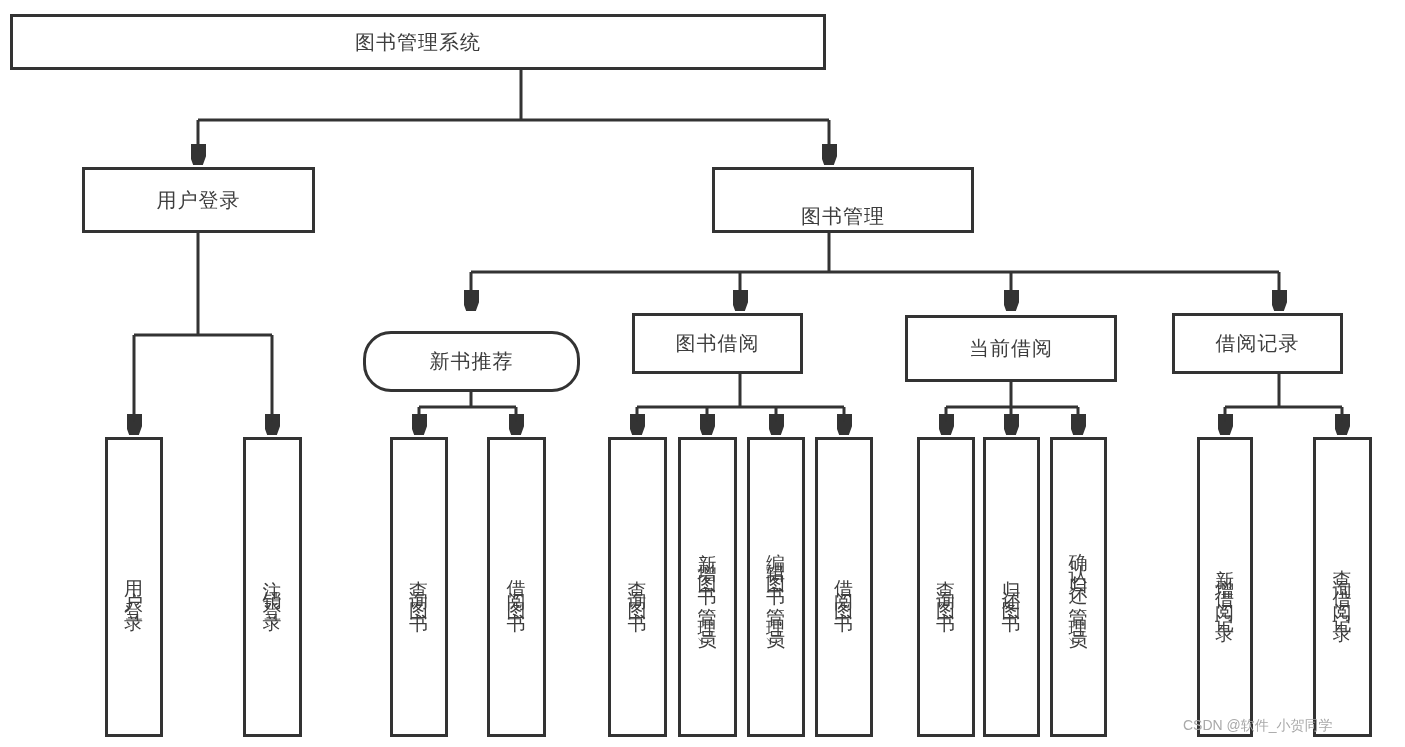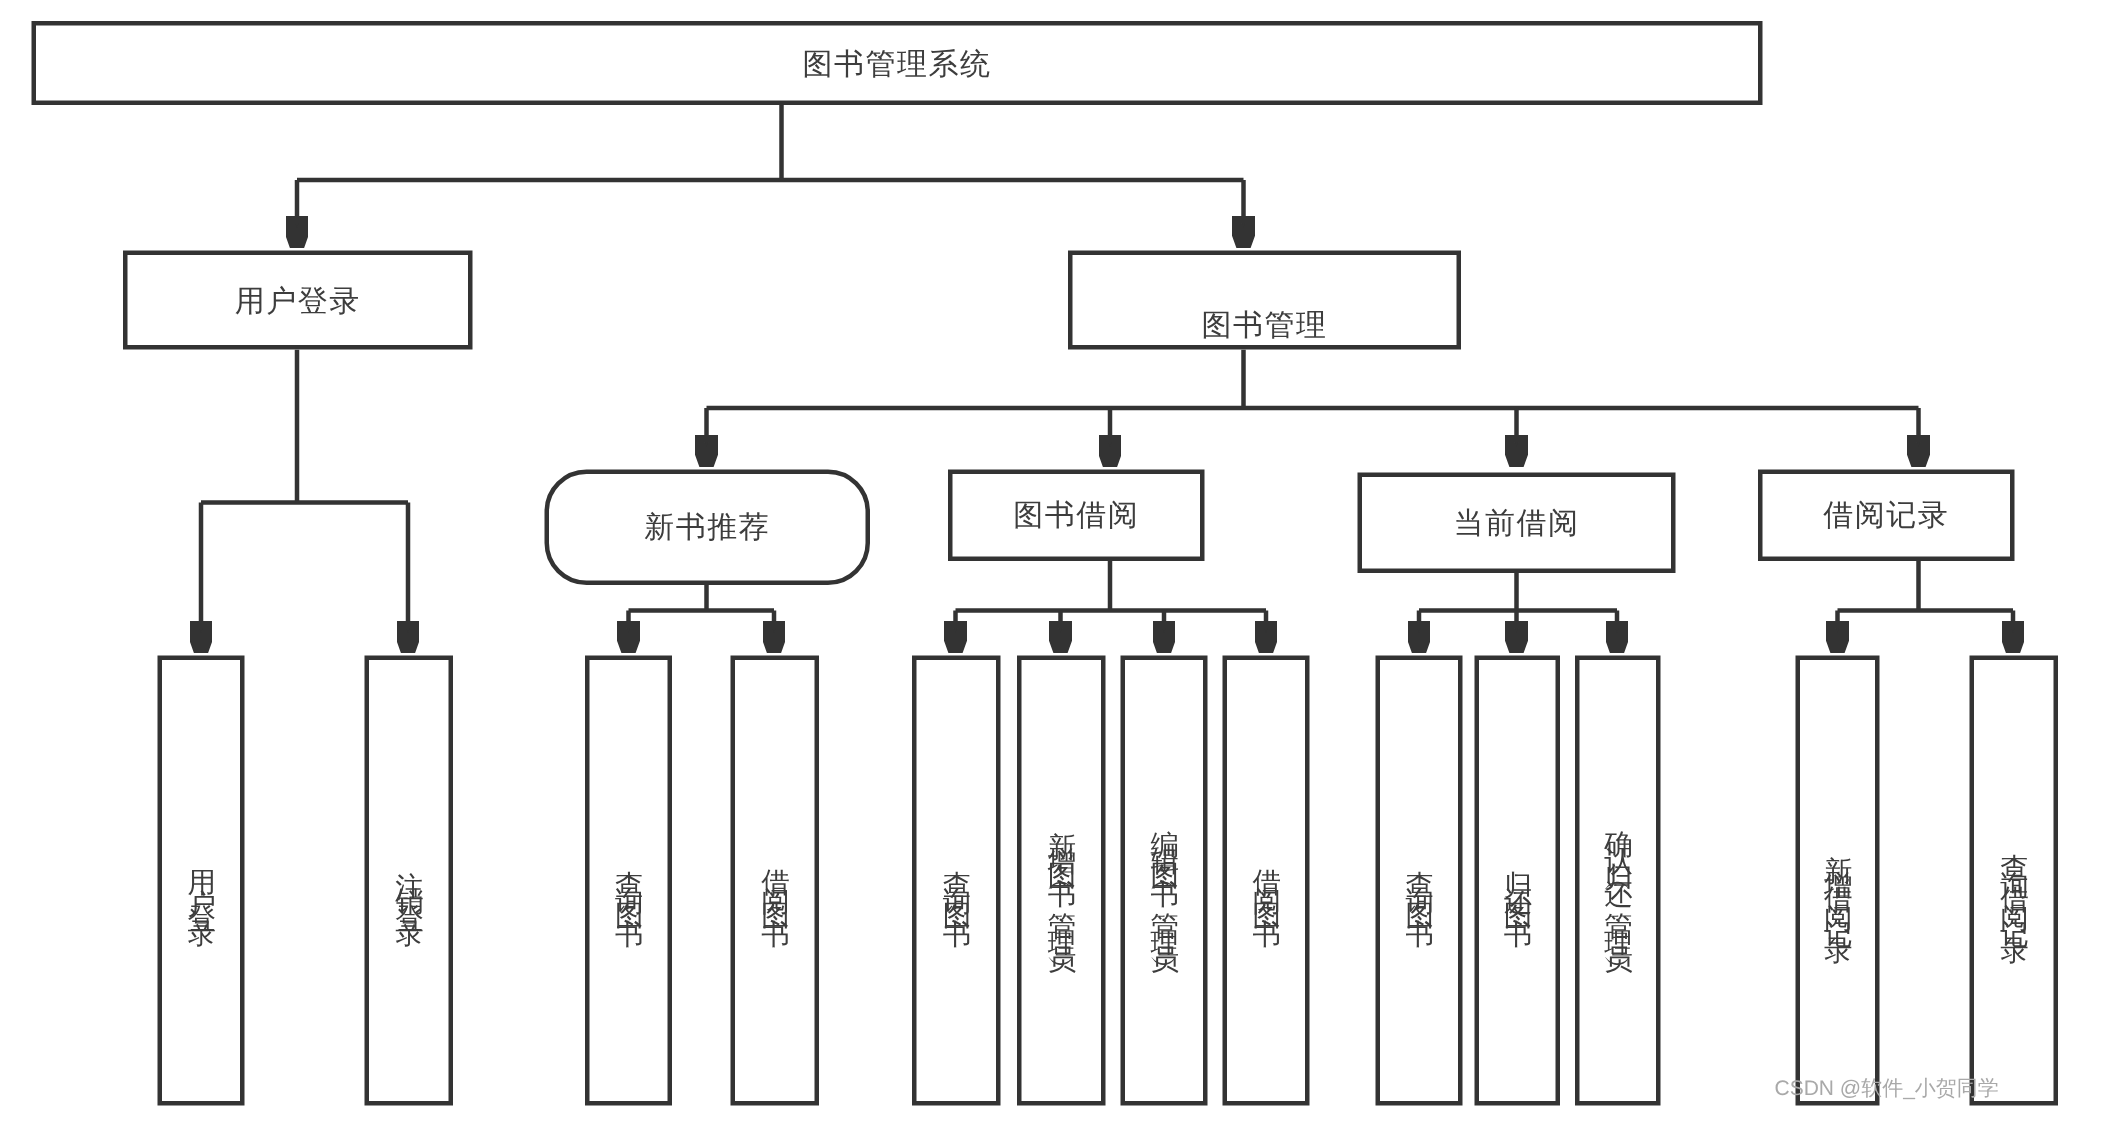--- a/index.html
+++ b/index.html
@@ -82,32 +82,32 @@
     <path d="M1011 374 V407 M946 407 H1078"></path>
     <path d="M946 407 V434" marker-end="url(#arw)"></path>
     <path d="M1011 407 V434" marker-end="url(#arw)"></path>
     <path d="M1078 407 V434" marker-end="url(#arw)"></path>
 
     <path d="M1279 374 V407 M1225 407 H1342"></path>
     <path d="M1225 407 V434" marker-end="url(#arw)"></path>
     <path d="M1342 407 V434" marker-end="url(#arw)"></path>
   </svg>
 
-  <div class="box hbox" style="left:21px;top:14px;width:1154px;height:56px;">
+  <div class="box hbox" style="left:10px;top:14px;width:816px;height:56px;">
     <span>图书管理系统</span>
   </div>
 
   <div class="box hbox" style="left:82px;top:167px;width:233px;height:66px;">
     <span>用户登录</span>
   </div>
   <div class="box hbox" style="left:712px;top:167px;width:262px;height:66px;align-items:flex-end;">
     <span>图书管理</span>
   </div>
 
-  <div class="box hbox" style="left:363px;top:313px;width:217px;height:77px;border-radius:28px;">
+  <div class="box hbox" style="left:363px;top:331px;width:217px;height:61px;border-radius:28px;">
     <span>新书推荐</span>
   </div>
   <div class="box hbox" style="left:632px;top:313px;width:171px;height:61px;">
     <span>图书借阅</span>
   </div>
   <div class="box hbox" style="left:905px;top:315px;width:212px;height:67px;">
     <span>当前借阅</span>
   </div>
   <div class="box hbox" style="left:1172px;top:313px;width:171px;height:61px;">
     <span>借阅记录</span>

